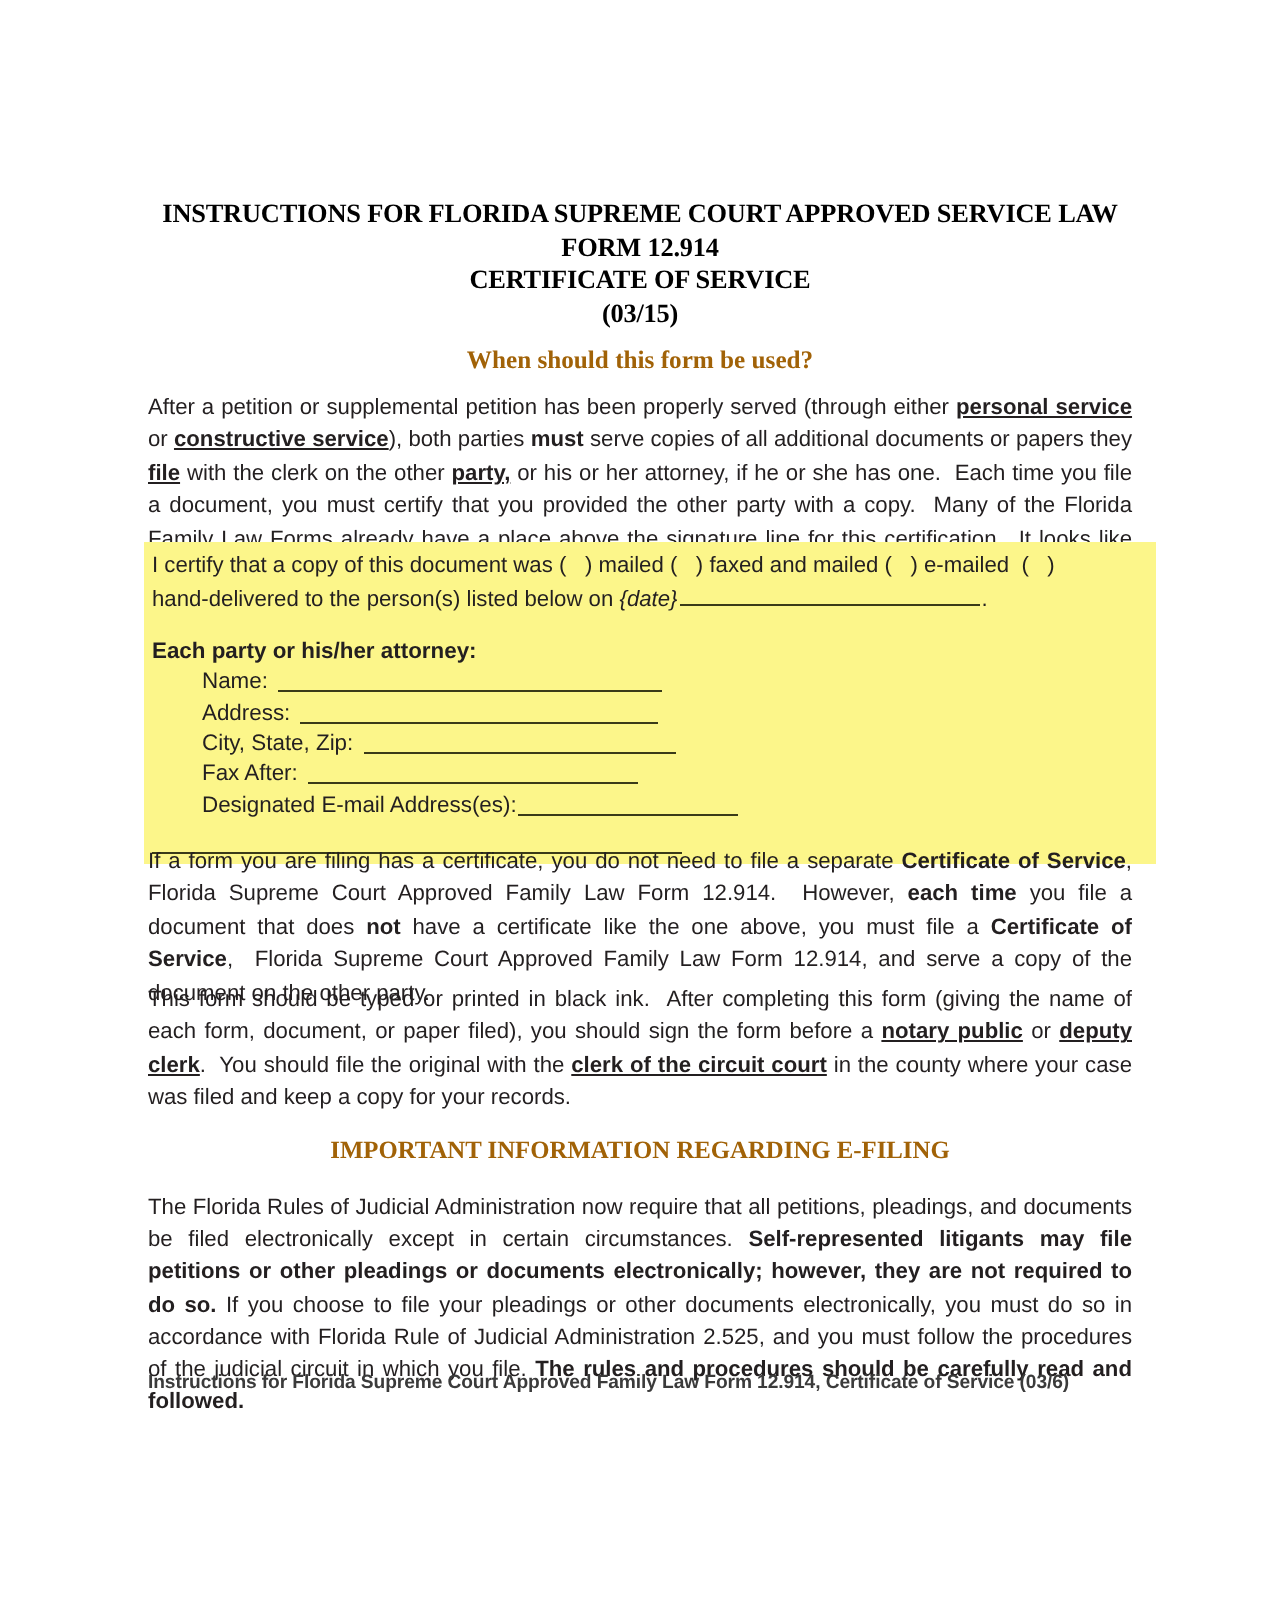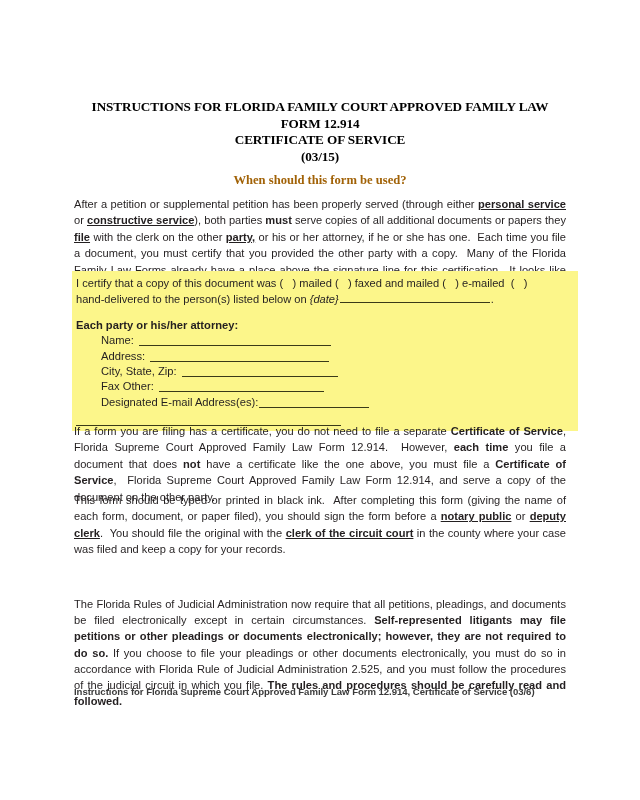--- a/index.html
+++ b/index.html
@@ -137,21 +137,21 @@
     font-weight: bold;
     letter-spacing: -0.05px;
   }
 </style>
 </head>
 <body>
 
 <div class="page">
 
   <div class="title-block">
-    <span class="title-line">INSTRUCTIONS FOR FLORIDA FAMILY COURT APPROVED FAMILY LAW</span>
+    <span class="title-line">INSTRUCTIONS FOR FLORIDA SUPREME COURT APPROVED SERVICE LAW</span>
     <span class="title-line">FORM 12.914</span>
     <span class="title-line">CERTIFICATE OF SERVICE</span>
     <span class="title-line">(03/15)</span>
   </div>
 
   <div class="section-heading" id="heading-when">When should this form be used?</div>
 
   <div class="para justify" id="para-intro">
     <span>After a petition or supplemental petition has been properly served (through either&nbsp;</span><span class="bu">personal service</span><span> or </span><span class="bu">constructive service</span><span>), both parties </span><b>must</b><span> serve copies of all additional documents or papers they </span><span class="bu">file</span><span> with the clerk on the other </span><span class="bu">party,</span><span> or his or her attorney, if he or she has one.&nbsp; Each time you file a document, you must certify that you provided the other party with a copy.&nbsp; Many of the Florida Family Law Forms already have a place above the signature line for this certification.&nbsp; It looks like this:</span>
   </div>
@@ -170,38 +170,39 @@
         <li class="field-row">
           <span class="field-label">Name:</span><span class="field-rule fr-name"></span>
         </li>
         <li class="field-row">
           <span class="field-label">Address:</span><span class="field-rule fr-addr"></span>
         </li>
         <li class="field-row">
           <span class="field-label">City, State, Zip:</span><span class="field-rule fr-city"></span>
         </li>
         <li class="field-row">
-          <span class="field-label">Fax Other:</span><span class="field-rule fr-fax"></span>
+          <span class="field-label">Fax After:</span><span class="field-rule fr-fax"></span>
         </li>
         <li class="field-row">
           <span class="field-label">Designated E-mail Address(es):</span><span class="field-rule fr-email"></span>
           <span class="field-rule fr-cont"></span>
         </li>
       </ul>
     </div>
   </div>
 
   <div class="para justify" id="para-ifform">
     <span>If a form you are filing has a certificate, you do not need to file a separate </span><b>Certificate of Service</b><span>, Florida Supreme Court Approved Family Law Form 12.914.&nbsp; However, </span><b>each time</b><span> you file a document that does </span><b>not</b><span> have a certificate like the one above, you must file a </span><b>Certificate of Service</b><span>,&nbsp; Florida Supreme Court Approved Family Law Form 12.914, and serve a copy of the document on the other party.</span>
   </div>
 
   <div class="para justify" id="para-typed">
     <span>This form should be typed or printed in black ink.&nbsp; After completing this form (giving the name of each form, document, or paper filed), you should sign the form before a </span><span class="bu">notary public</span><span> or </span><span class="bu">deputy clerk</span><span>.&nbsp; You should file the original with the </span><span class="bu">clerk of the circuit court</span><span> in the county where your case was filed and keep a copy for your records.</span>
   </div>
 
+  <div class="section-heading" id="heading-efiling">IMPORTANT INFORMATION REGARDING E-FILING</div>
 
   <div class="para justify" id="para-efiling">
     <span>The Florida Rules of Judicial Administration now require that all petitions, pleadings, and documents be filed electronically except in certain circumstances. </span><b>Self-represented litigants may file petitions or other pleadings or documents electronically; however, they are not required to do so.</b><span> If you choose to file your pleadings or other documents electronically, you must do so in accordance with Florida Rule of Judicial Administration 2.525, and you must follow the procedures of the judicial circuit in which you file. </span><b>The rules and procedures should be carefully read and followed.</b>
   </div>
 
   <div class="footer">Instructions for Florida Supreme Court Approved Family Law Form 12.914, Certificate of Service (03/6)</div>
 
 </div>
 
 </body></html>

